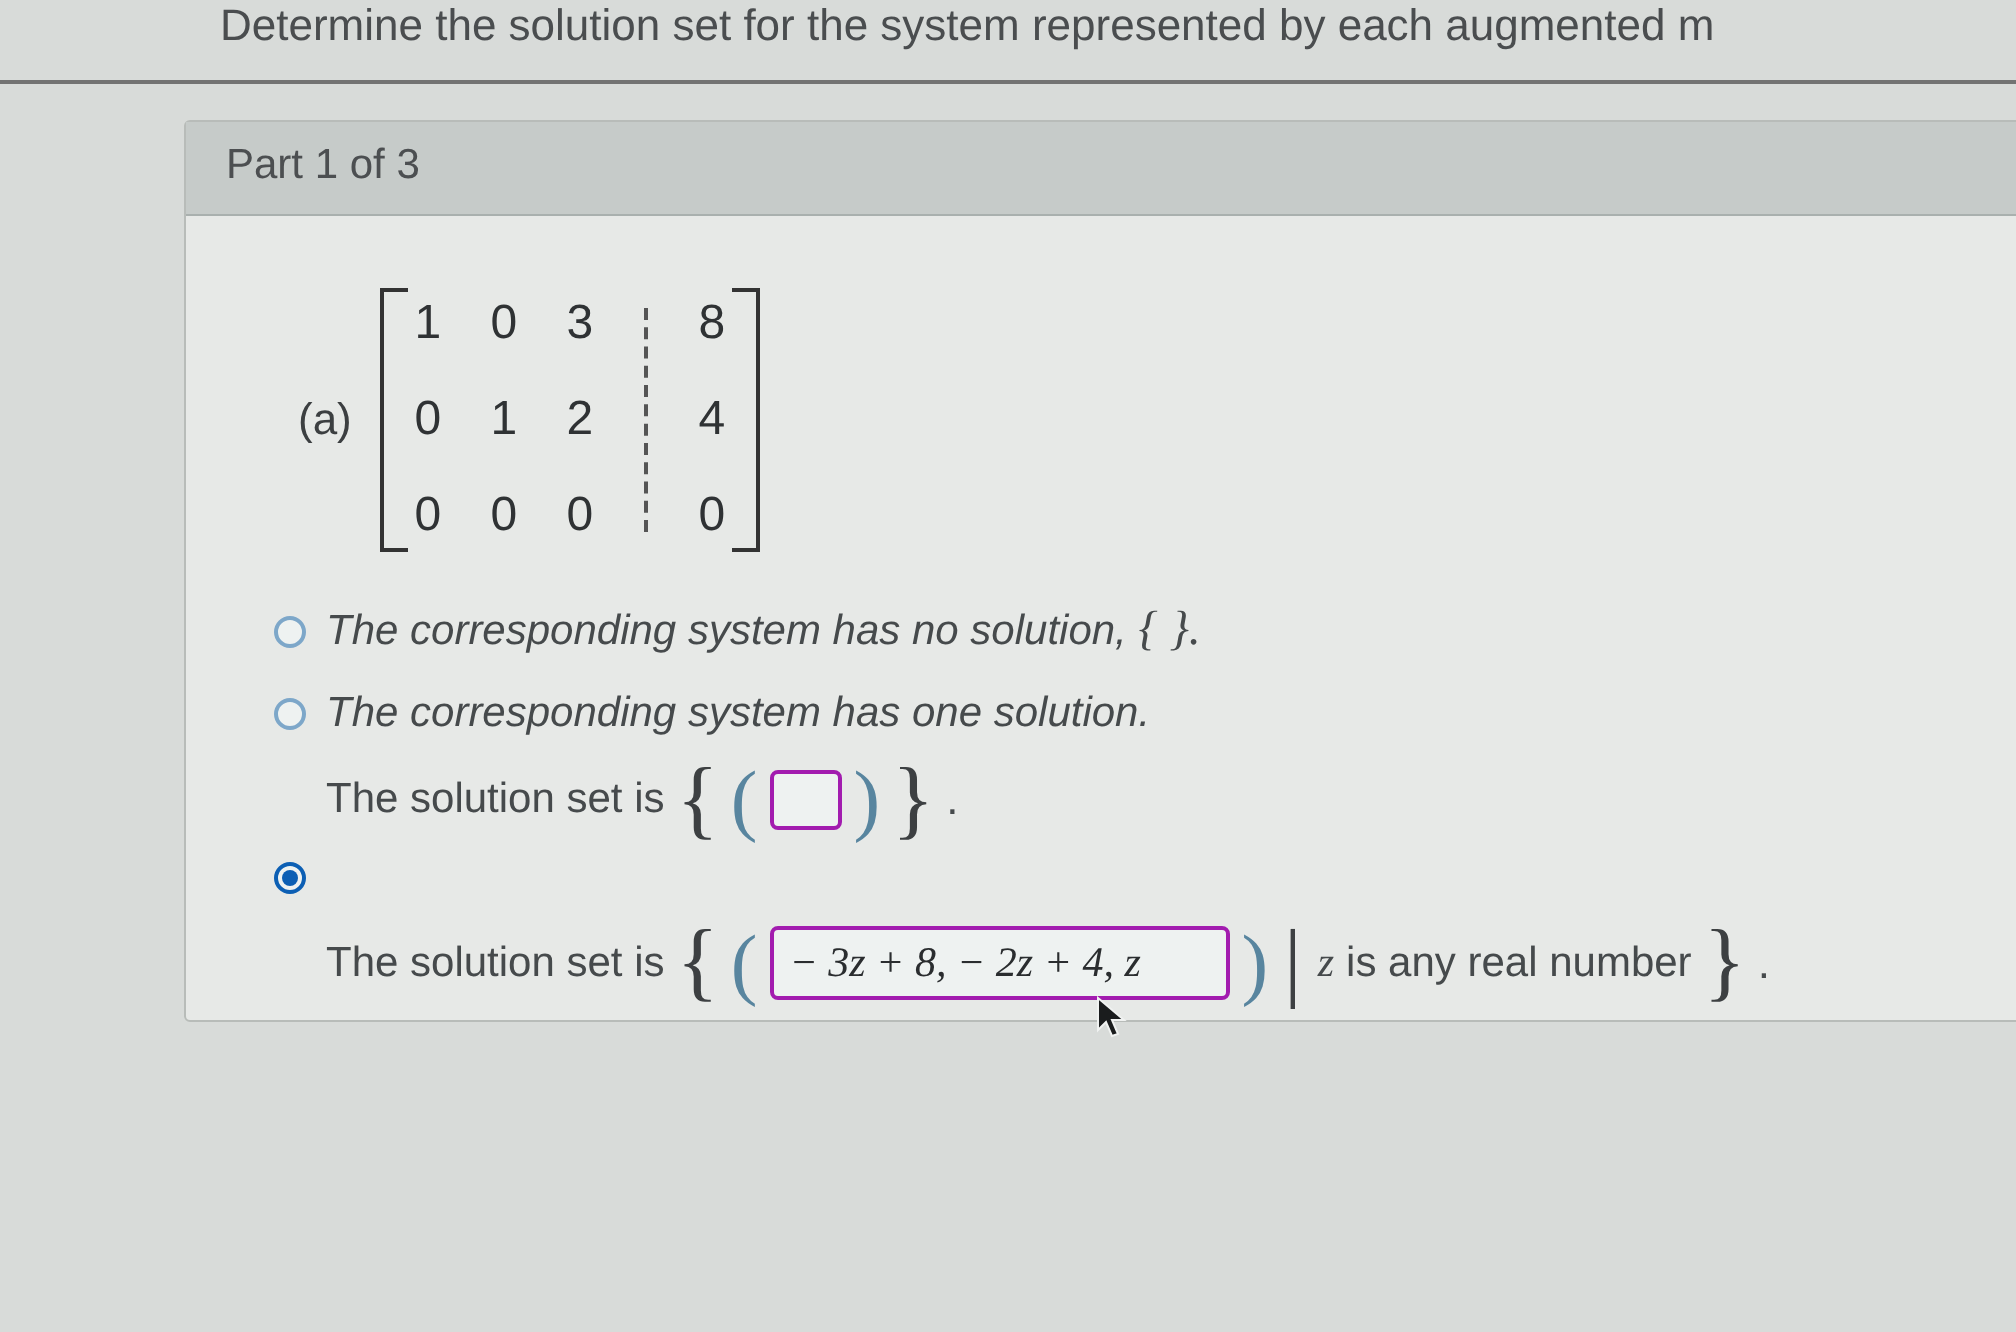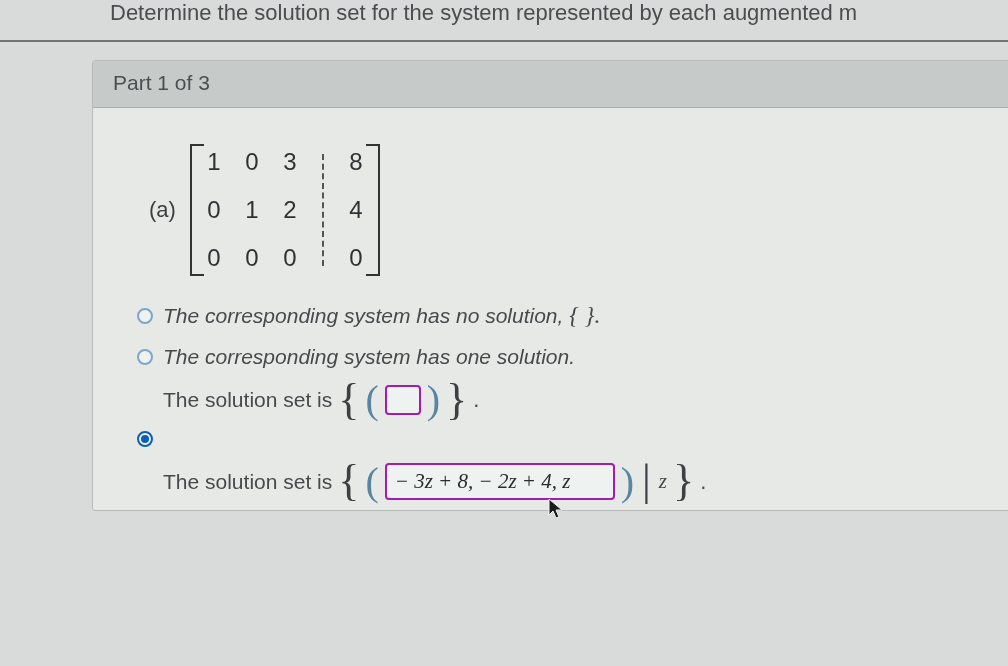--- a/index.html
+++ b/index.html
@@ -247,20 +247,21 @@
         </div>
 
         <div class="indent">
           <span>The solution set is </span>
           <span class="brace">{</span>
           <span class="paren">(</span>
           <span class="slot wide">− 3z + 8, − 2z + 4, z</span>
           <span class="paren">)</span>
           <span class="vbar">|</span>
           <span class="ital">z</span>
+          <span> is any real number</span>
           <span class="brace">}</span>
             <span style="font-size:22px;">.</span>
         </div>
 
       </div>
     </div>
   </div>
 
   <span class="cursor-icon">
     <svg width="18" height="22" viewBox="0 0 18 22">

